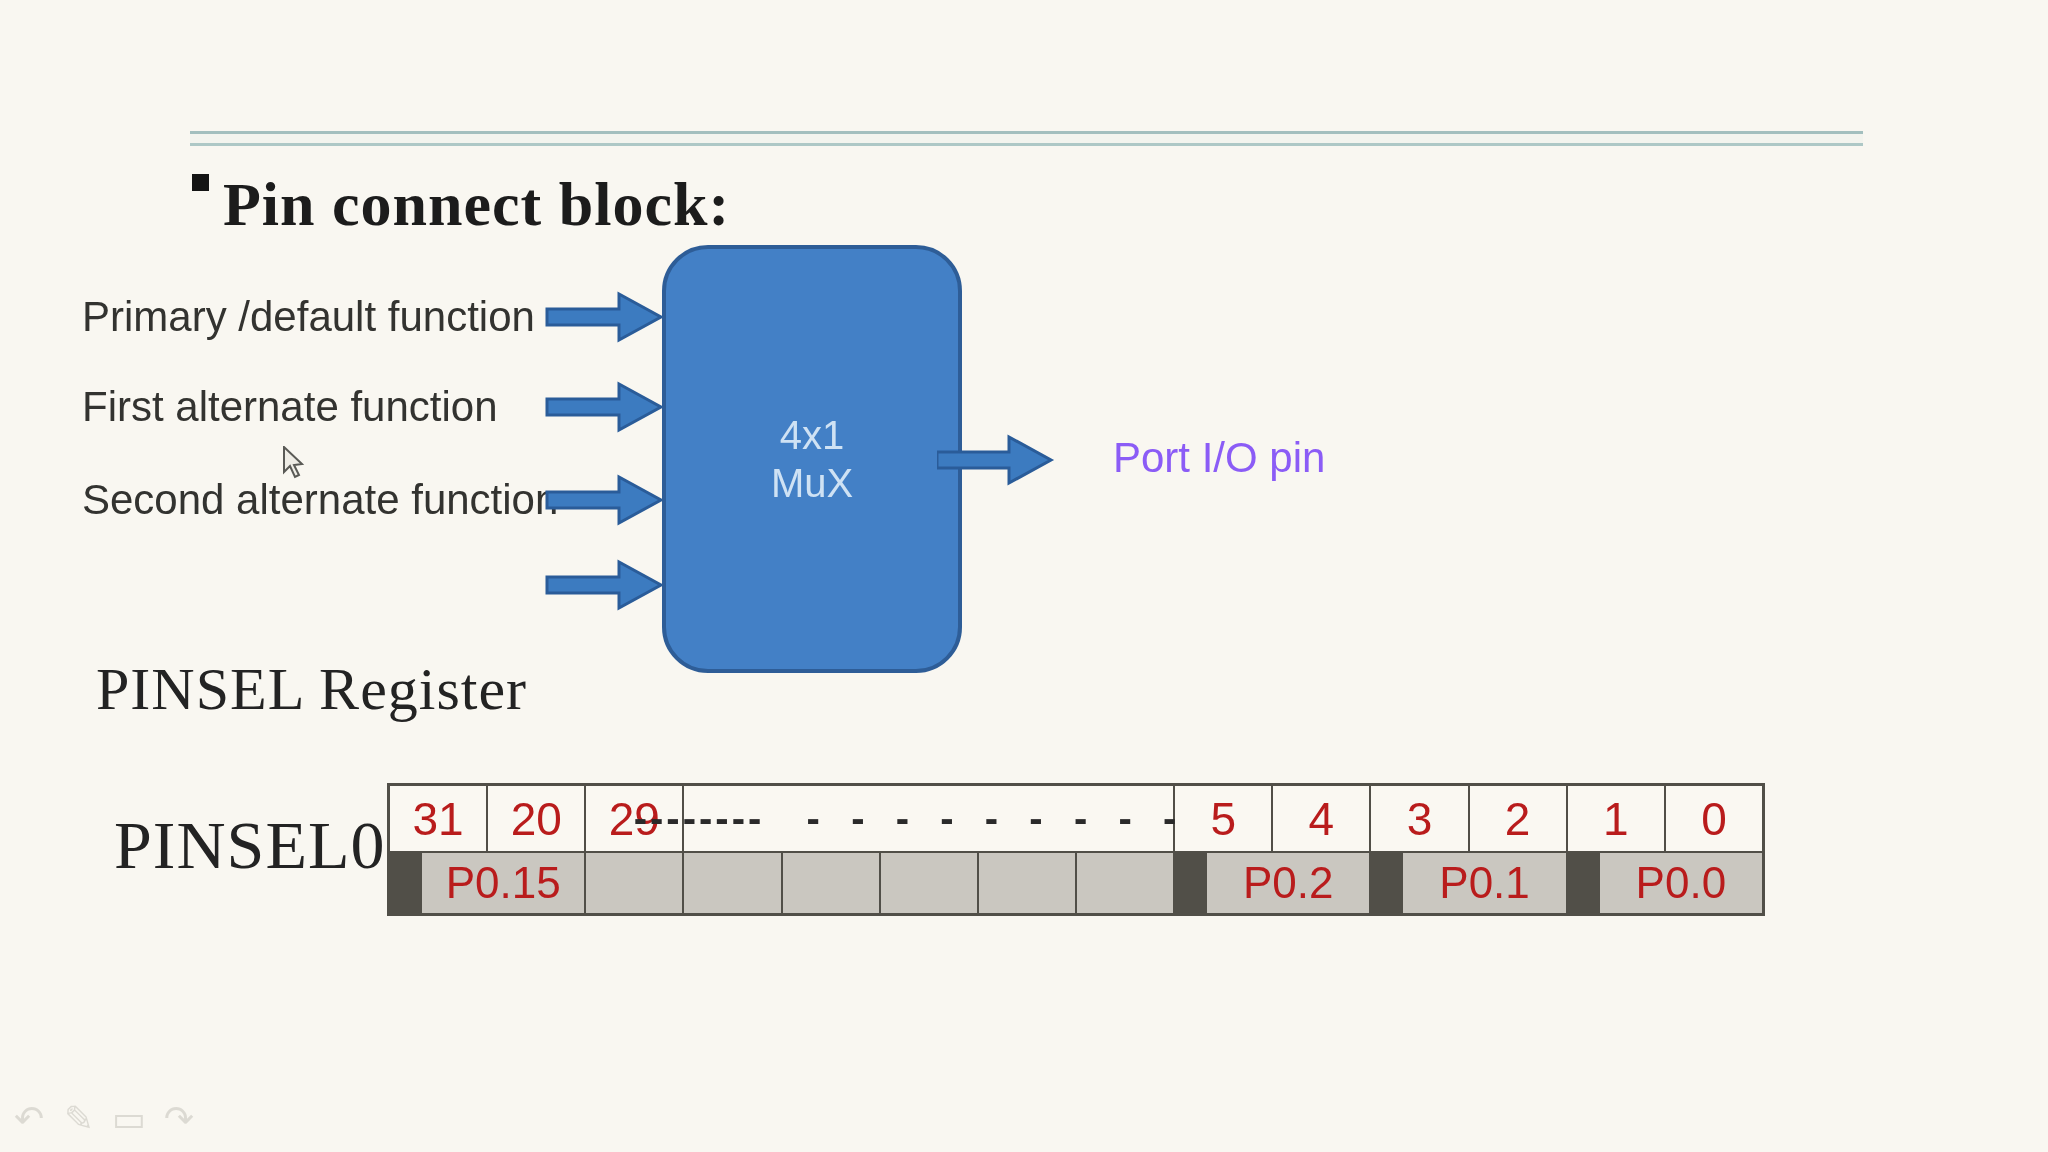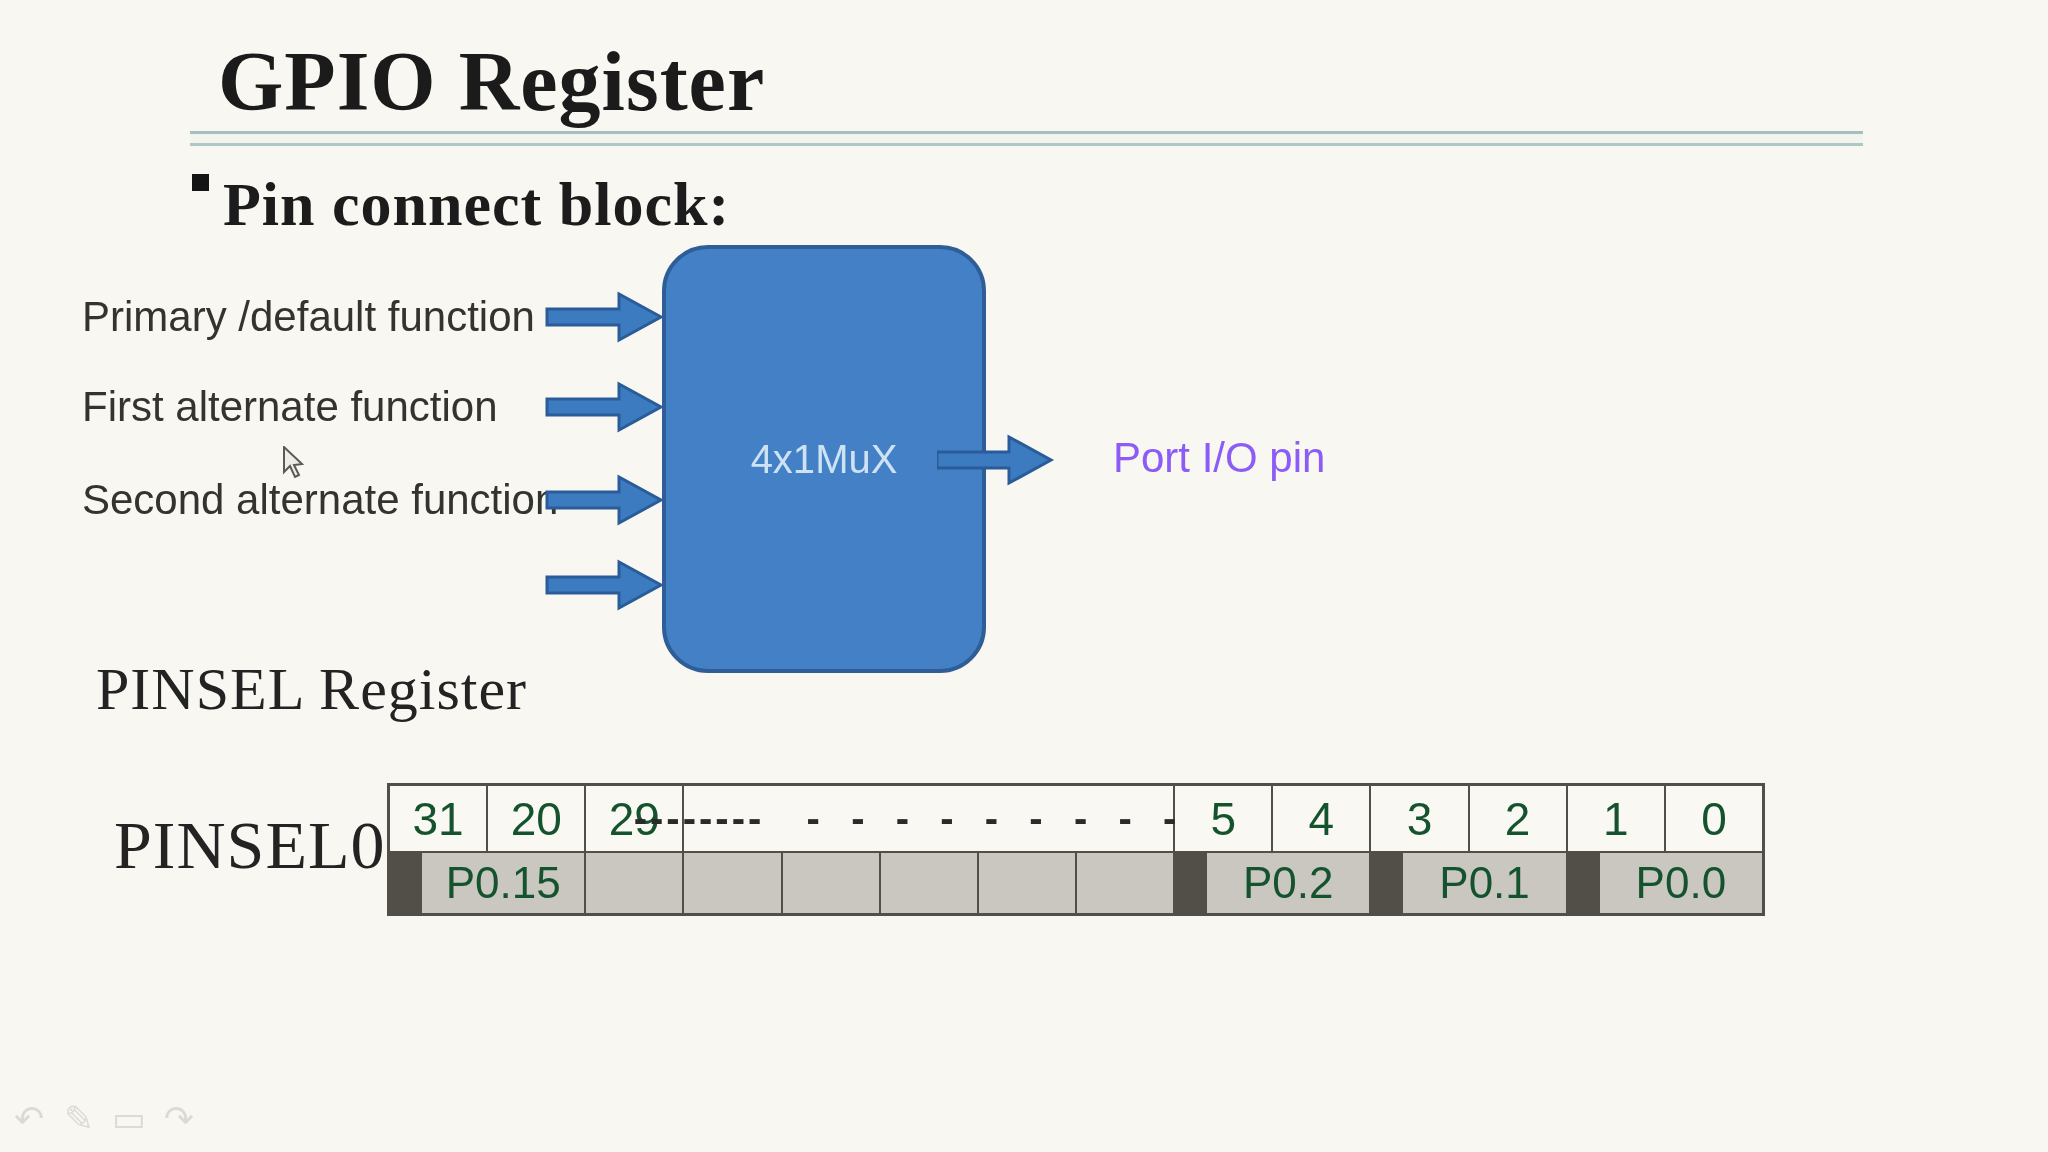--- a/index.html
+++ b/index.html
@@ -18,61 +18,60 @@
                color:#1c1c1c;line-height:1.0;letter-spacing:1px;margin-top:24px;}
 
   
   .in-label{position:absolute;left:82px;transform:translateY(-50%);
             font-size:42px;color:#333330;letter-spacing:0px;white-space:nowrap;}
 
   
   .arrow{position:absolute;transform:translateY(-50%);}
 
   
-  .mux{position:absolute;left:662px;top:245px;width:324px;height:428px;
+  .mux{position:absolute;left:662px;top:245px;width:300px;height:428px;
        background:#4380c6;border:4px solid #2e5d97;border-radius:46px;
-       display:flex;flex-direction:row;align-items:center;justify-content:center;
+       display:flex;flex-direction:column;align-items:center;justify-content:center;
        box-sizing:border-box;}
   .mux span{color:#cfe2f4;font-size:40px;line-height:1.2;}
 
   .out-label{position:absolute;left:1113px;transform:translateY(-50%);
              font-size:42px;color:#8b5cf6;white-space:nowrap;}
 
   
   .reg-heading{position:absolute;left:96px;top:655px;font-family:"Liberation Serif",serif;
                font-size:60px;color:#232323;letter-spacing:1px;}
   .reg-name{position:absolute;left:114px;top:806px;font-family:"Liberation Serif",serif;
             font-size:68px;color:#232323;letter-spacing:1px;}
 
   
   .bit-table{position:absolute;left:387px;top:783px;width:1372px;
              display:grid;grid-template-columns:repeat(14,1fr);
              grid-template-rows:65px 60px;
              border:3px solid #514f48;background:#514f48;gap:2px;box-sizing:content-box;}
   .cell{background:#faf8f2;display:flex;align-items:center;justify-content:center;
-        font-size:46px;color:#14532d;}
+        font-size:46px;color:#b91c1c;}
   .cell.gray{background:#cac7c0;font-size:44px;}
   .cell.dashes{grid-column:span 5;font-weight:bold;letter-spacing:3px;white-space:pre;
                font-size:40px;color:#2a2a2a;}
   .span2{grid-column:span 2;margin-left:32px;}
 
   
   .cursor{position:absolute;left:282px;top:446px;}
 
   
   .fade-icons{position:absolute;left:12px;top:1098px;display:flex;gap:16px;opacity:0.20;}
   .fade-icons span{font-size:36px;color:#6f6c60;width:34px;text-align:center;
                    font-family:"DejaVu Sans",sans-serif;}
 </style>
 </head>
 <body>
 
 <div class="slide">
 
-  <div class="title">GPIO Register</div>
   <div class="rule"></div>
 
   <div class="bullet-row">
     <div class="bullet-sq"></div>
     <div class="bullet-text">Pin connect block:</div>
   </div>
 
   <div class="in-label" style="top:317px">Primary /default function</div>
   <div class="in-label" style="top:407px">First alternate function</div>
   <div class="in-label" style="top:500px">Second alternate function</div>

